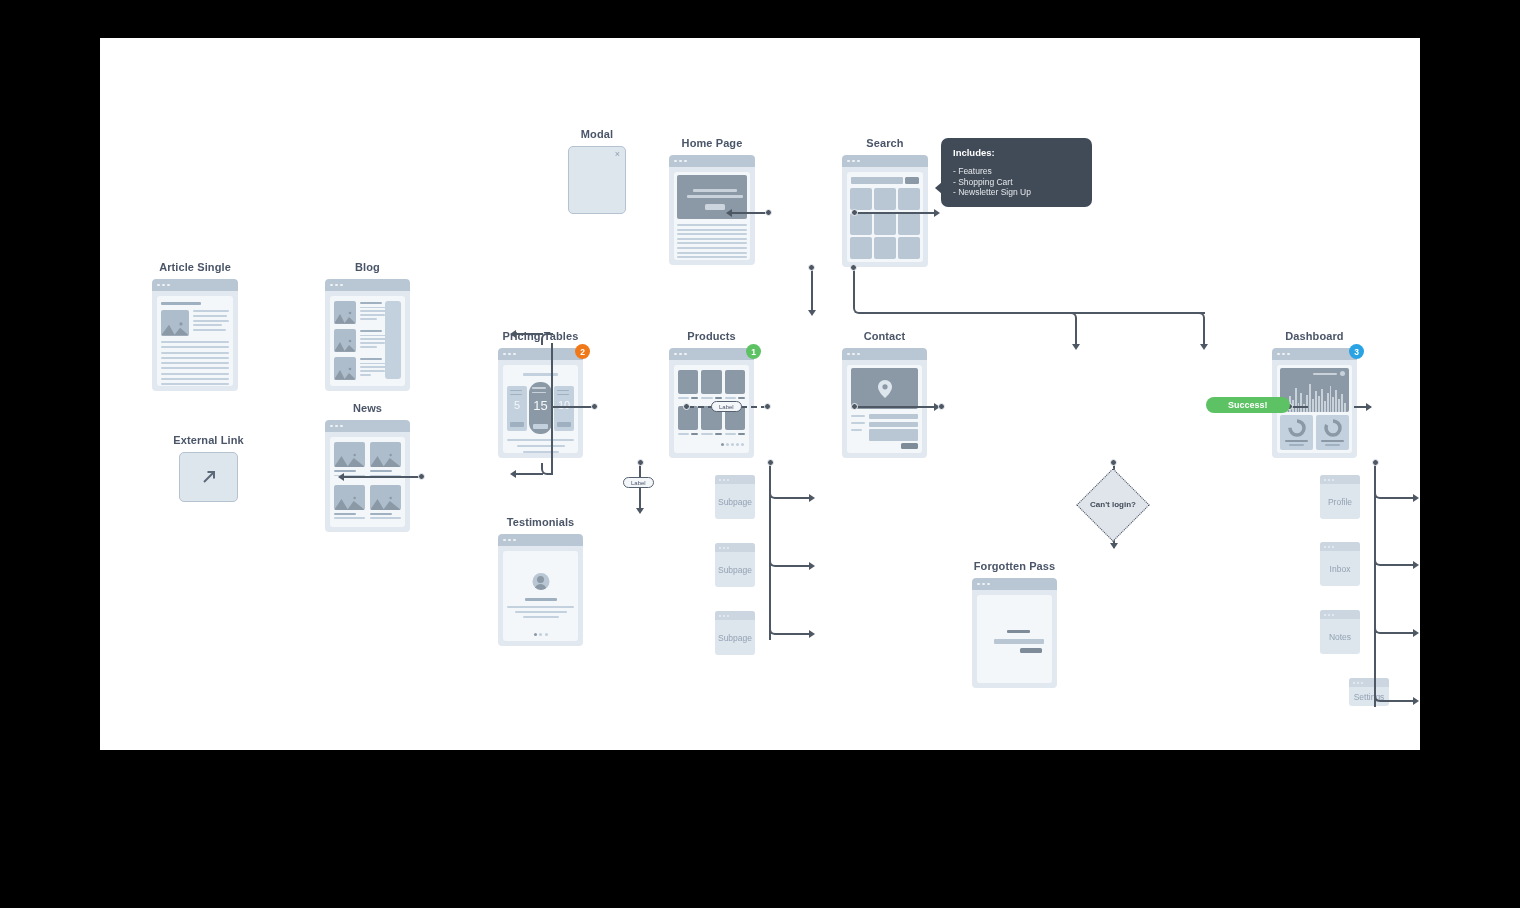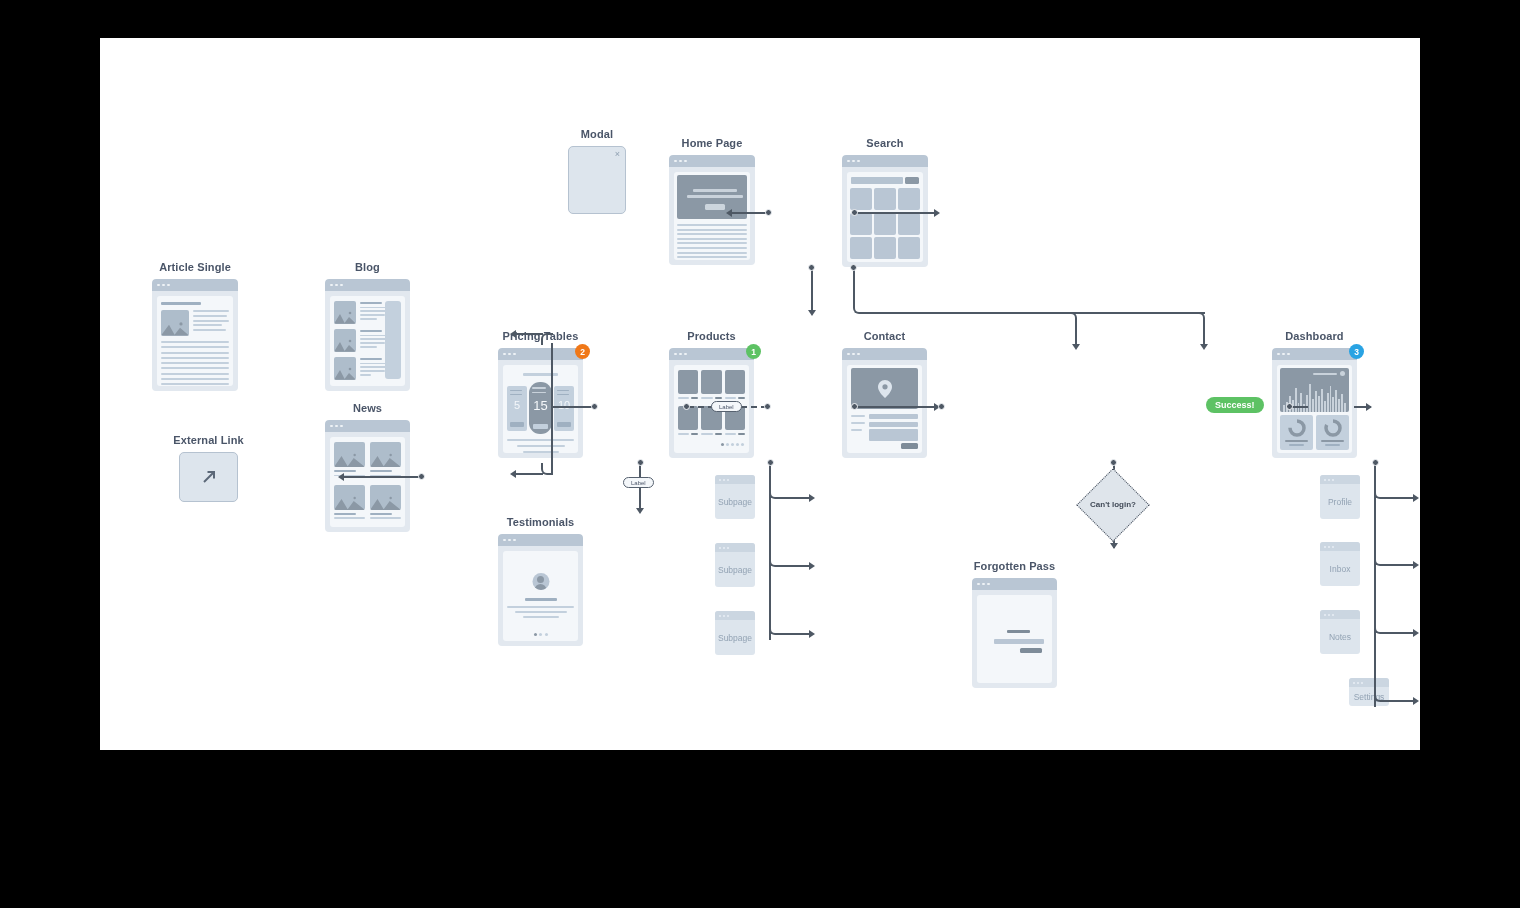--- a/index.html
+++ b/index.html
@@ -114,21 +114,21 @@
     border-radius:9px;
     font-size:6px; color:#4a5568;
     padding:1.5px 7px;
     z-index:4; white-space:nowrap;
   }
   .pill-success{
     position:absolute;
     background:#5dc264;
     border-radius:9px;
     font-size:9px; font-weight:bold; color:#fff;
-    padding:3px 9px;
+    padding:3px 22px;
     z-index:4; white-space:nowrap;
   }
   
   .diamond{
     position:absolute;
     width:52px;height:52px;
     background:#dfe5eb;
     border:1.6px dotted #414a57;
     transform:rotate(45deg);
     z-index:3;
@@ -306,20 +306,26 @@
           <div class="ln" style="background:#b9c6d4;border-radius:2px;"></div>
           <div class="ln" style="background:#b9c6d4;border-radius:2px;"></div>
           <div class="ln" style="background:#b9c6d4;border-radius:2px;"></div>
           <div class="ln" style="background:#b9c6d4;border-radius:2px;"></div>
           <div class="ln" style="background:#b9c6d4;border-radius:2px;"></div>
         </div>
       </div>
     </div>
   </div>
 
+  <div class="callout" style="left:841px; top:100px; width:151px;">
+    <div class="callout-title">Includes:</div>
+    <div class="callout-list">- Features</div>
+    <div class="callout-list">- Shopping Cart</div>
+    <div class="callout-list">- Newsletter Sign Up</div>
+  </div>
 
   <div class="node" style="left:52px; top:241px; width:86px; height:112px;">
     <div class="node-title">Article Single</div>
     <div class="win" style="width:86px;height:112px;">
       <div class="win-bar">
         <span class="win-dot"></span>
         <span class="win-dot"></span>
         <span class="win-dot"></span>
       </div>
       <div class="win-body">

